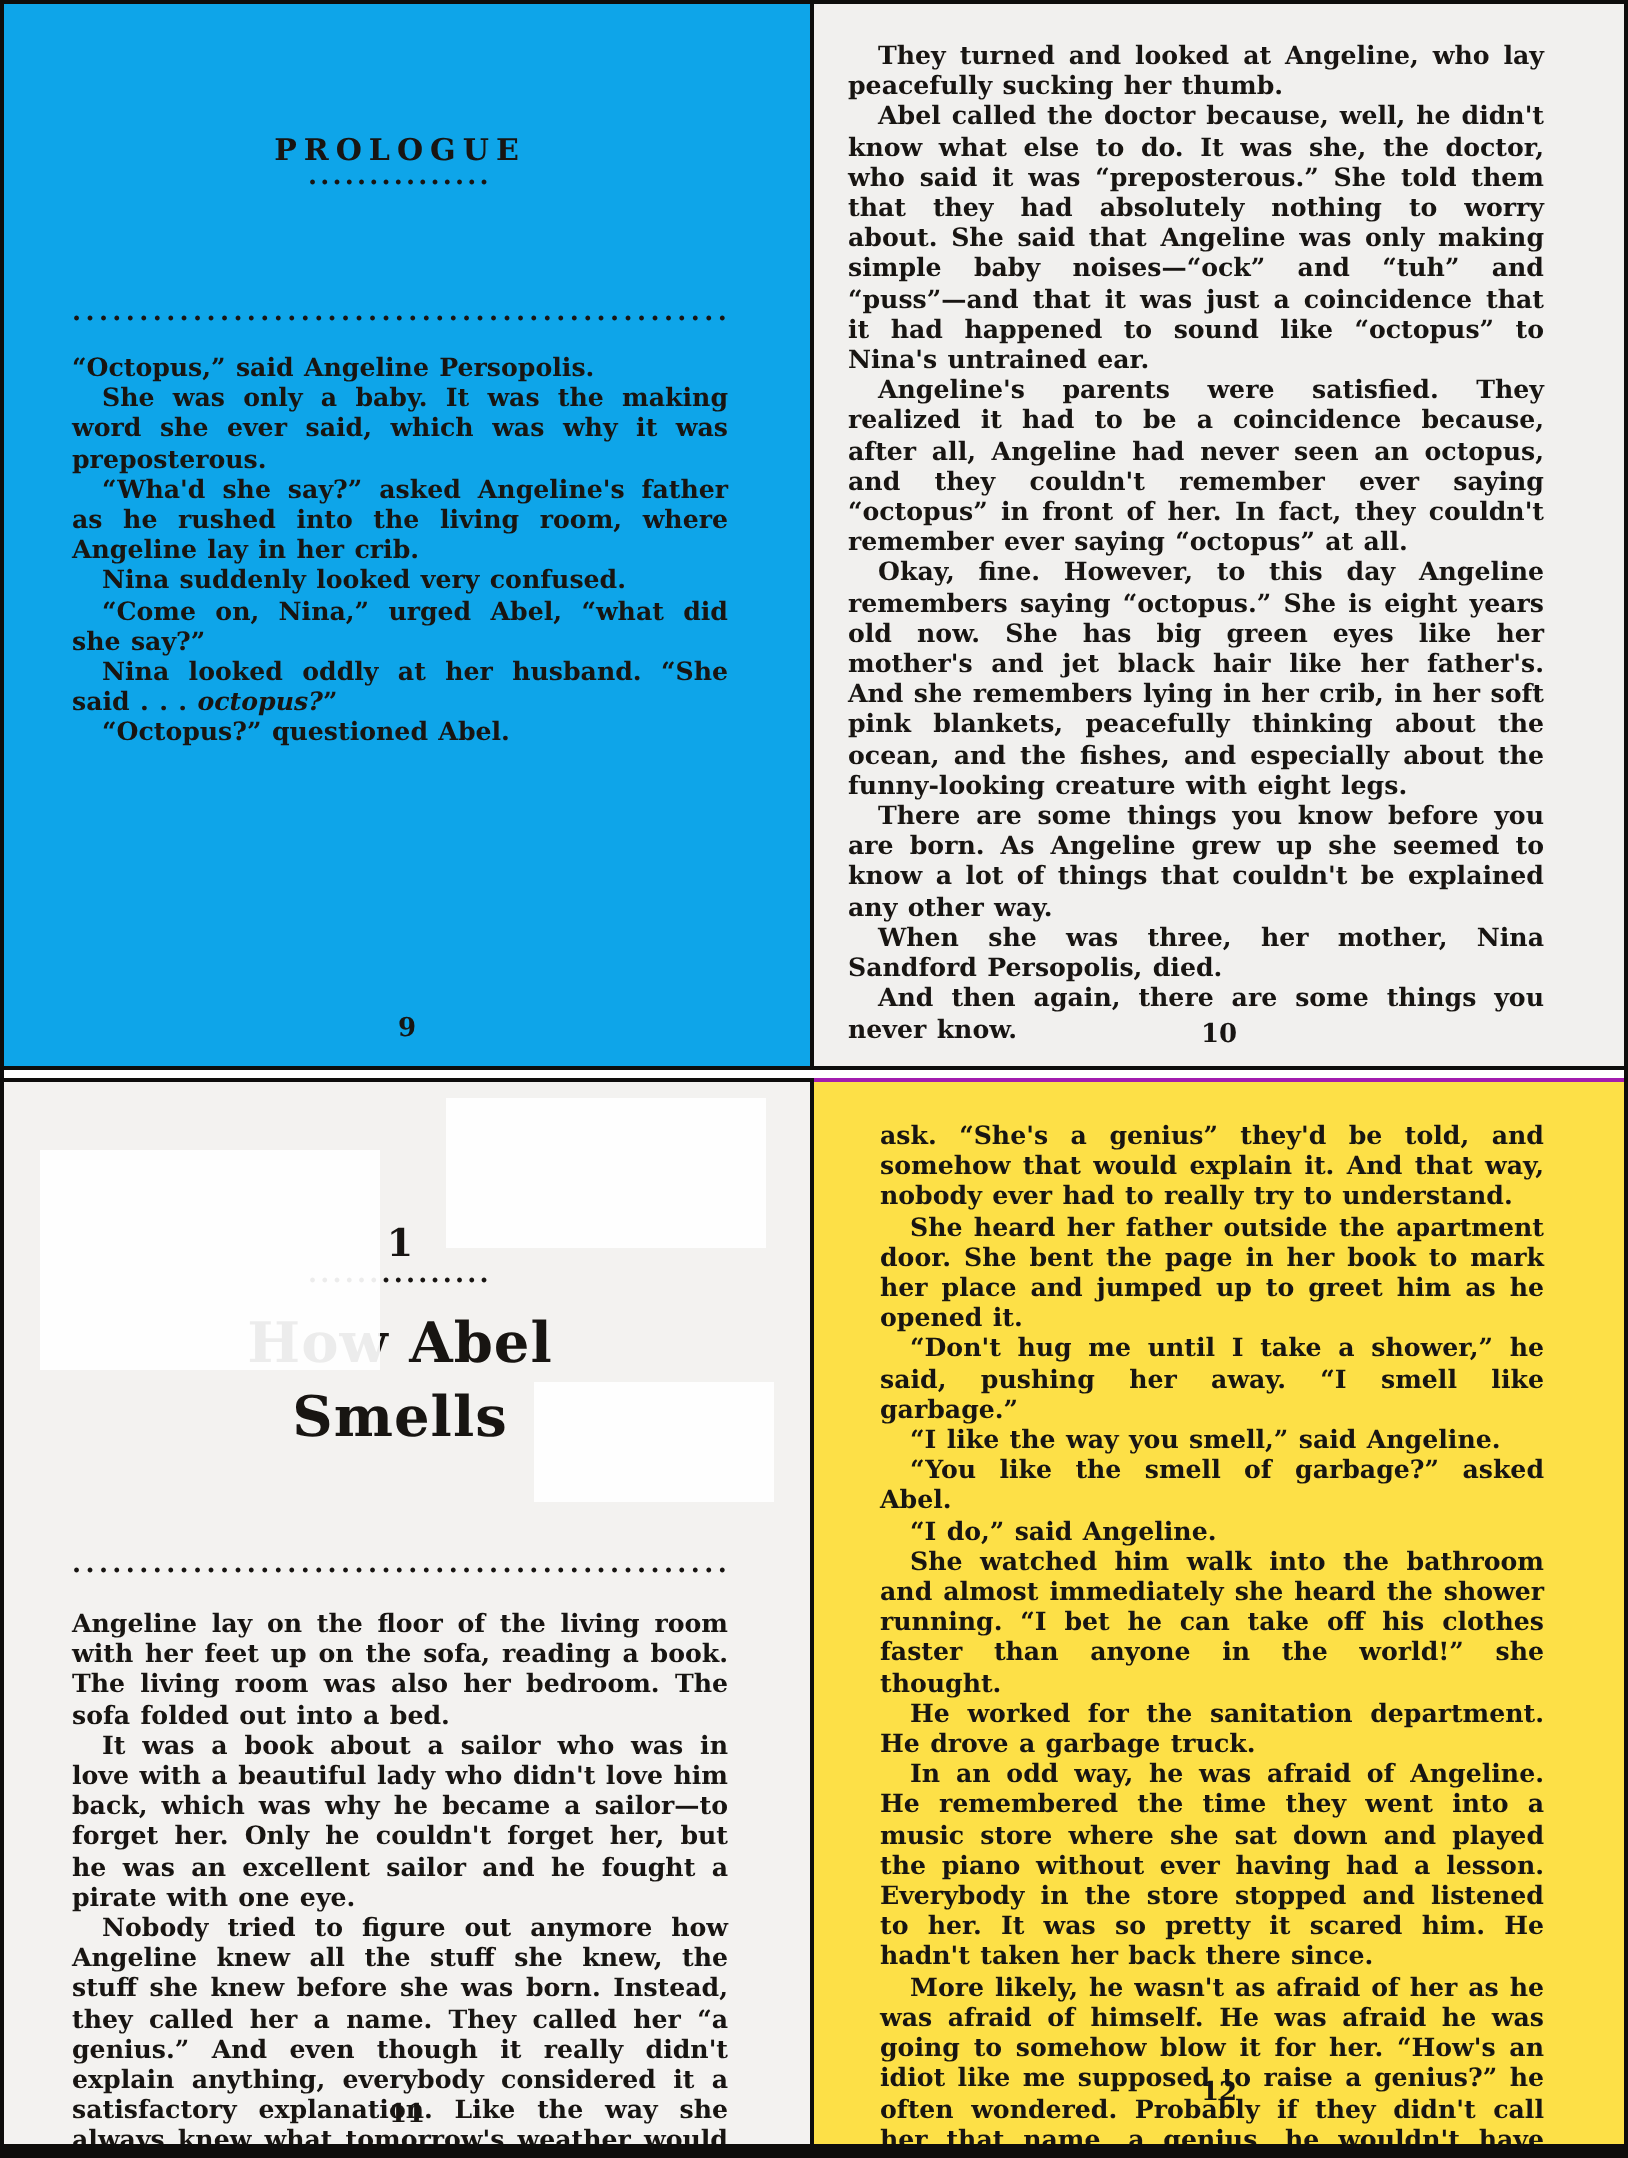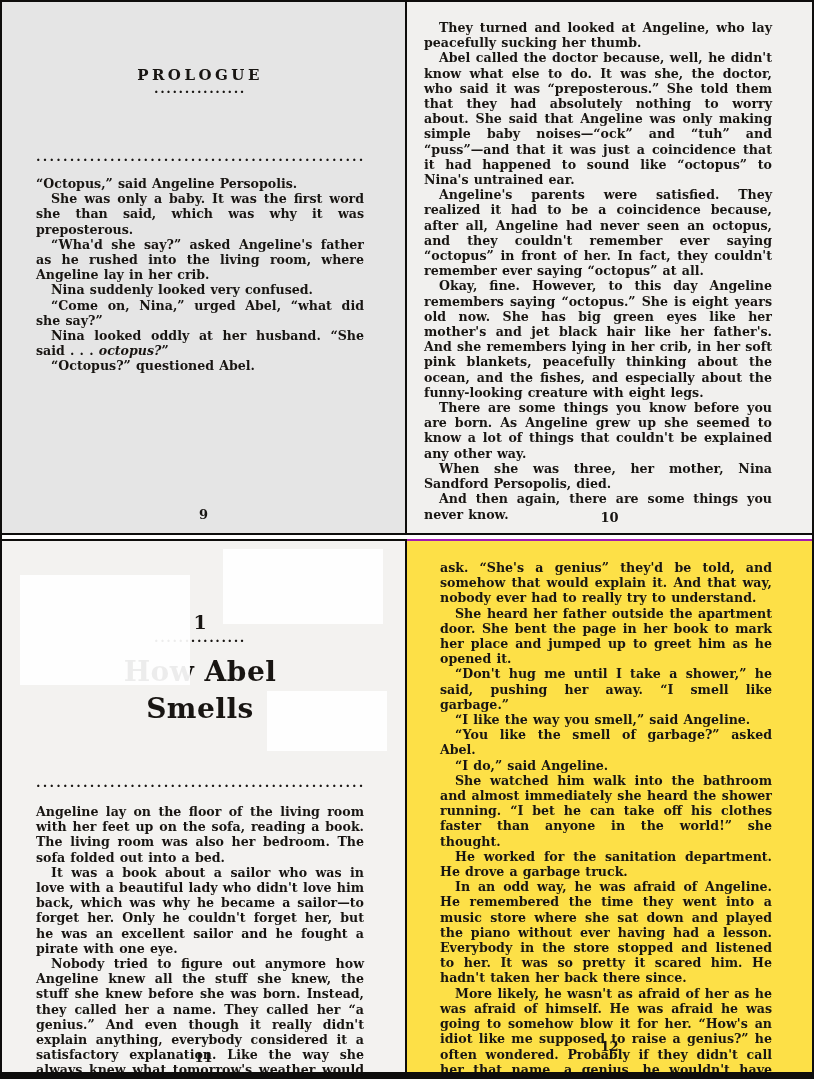--- a/index.html
+++ b/index.html
@@ -11,21 +11,21 @@
     border:2px solid #0e0d0c;
     border-bottom:7px solid #0e0d0c;
     display:grid;
     grid-template-columns:1fr 1fr;
     grid-template-rows:533px 1fr;
     row-gap:4px;
     font-family:"DejaVu Serif", "Liberation Serif", serif;
     color:#181512;
   }
   .cell { position:relative; box-sizing:border-box; overflow:hidden; }
-  .tl { background:#e5e5e5; border-right:2px solid #0e0d0c; border-bottom:2px solid #0e0d0c; padding:0 41px 3px 34px; }
+  .tl { background:#0ea5e9; border-right:2px solid #0e0d0c; border-bottom:2px solid #0e0d0c; padding:0 41px 3px 34px; }
   .tr { background:#f1f0ee; border-bottom:2px solid #0e0d0c; padding:5px 40px 0 17px; }
   .bl { background:#f3f2f0; border-right:2px solid #0e0d0c; border-top:2px solid #0e0d0c; padding:0 41px 0 34px; }
   .br { background:#fde047; border-top:2px solid #a21caf; padding:6px 40px 0 33px; }
 
   .chapter-label { margin-top:64px; text-align:center; font-weight:bold; font-size:15px; letter-spacing:3.5px; }
   .chapter-num   { margin-top:70px; text-align:center; font-weight:bold; font-size:19px; }
   .orn {
     text-align:center; font-weight:bold; font-size:13px; letter-spacing:1.6px;
     line-height:9px; height:11px; overflow:hidden; white-space:nowrap;
   }
@@ -62,21 +62,21 @@
 <body>
 
 <div class="book">
 
   <section class="cell tl">
     <div class="chapter-label">PROLOGUE</div>
     <div class="orn">...............</div>
     <div class="rule">............................................................</div>
     <div class="body">
       <p class="pp ni">“Octopus,” said Angeline Persopolis.</p>
-      <p class="pp">She was only a baby. It was the first word she than said, which was why it was preposterous.</p>
+      <p class="pp">She was only a baby. It was the making word she ever said, which was why it was preposterous.</p>
       <p class="pp">“Wha'd she say?” asked Angeline's father as he rushed into the living room, where Angeline lay in her crib.</p>
       <p class="pp">Nina suddenly looked very confused.</p>
       <p class="pp">“Come on, Nina,” urged Abel, “what did she say?”</p>
       <p class="pp"><span>Nina looked oddly at her husband. “She said . . . </span><em>octopus?</em><span>”</span></p>
       <p class="pp">“Octopus?” questioned Abel.</p>
     </div>
     <div class="pagenum">9</div>
   </section>
 
   <section class="cell tr">

